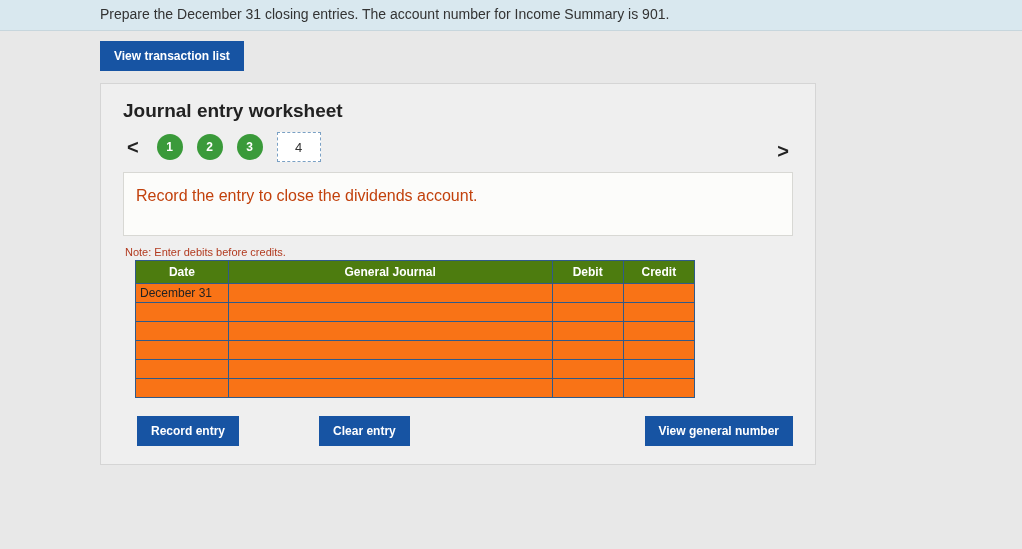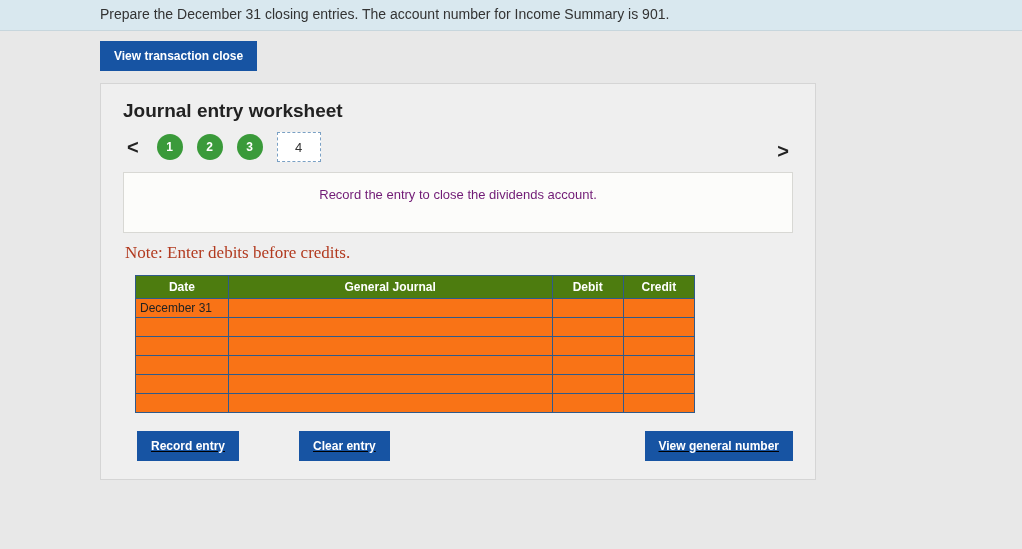--- a/index.html
+++ b/index.html
@@ -85,30 +85,28 @@
     display: flex;
     align-items: center;
     justify-content: center;
     font-size: 13px;
     color: #333;
   }
   .entry-desc {
     background: #fcfcfa;
     border: 1px solid #d8d8d4;
     padding: 14px 12px 30px 12px;
-    font-size: 13px;
-    color: #701a75;
+    font-size: 16px;
+    color: #c2410c;
     width: 100%;
-    text-align: center;
   }
   .note-line {
-    font-size: 17px;
+    font-size: 11px;
     color: #b23a1f;
-    margin: 10px 0 12px 2px;
-    font-family: Liberation Serif, serif;
+    margin: 10px 0 2px 2px;
   }
   .journal-table {
     border-collapse: collapse;
     width: 560px;
     margin-left: 12px;
   }
   .journal-table th {
     background: #4d7c0f;
     color: #fff;
     font-size: 12px;
@@ -123,37 +121,36 @@
     font-size: 12px;
     padding: 2px 4px;
     height: 19px;
     color: #222;
   }
   .col-date { width: 86px; }
   .col-gj   { width: 300px; margin-left: 15px; }
   .col-dc   { width: 66px; }
   .action-row {
     display: flex;
-    gap: 60px;
+    gap: 80px;
     margin: 18px 0 0 14px;
     align-items: flex-end;
-    text-decoration: underline;
   }
   .action-row .spacer { flex: 1; }
 </style>
 </head>
 <body>
 
 <div class="instruction-bar">
   <span>Prepare the December 31 closing entries. The account number for Income Summary is 901.</span>
 </div>
 
 <div class="content-wrap">
 
-  <button class="btn">View transaction close</button>
+  <button class="btn">View transaction list</button>
 
   <div class="worksheet-panel">
 
     <div class="ws-title">Journal entry worksheet</div>
 
     <div class="stepper-row">
       <span class="chev">&lt;</span>
       <span class="step-circle">1</span>
       <span class="step-circle">2</span>
       <span class="step-circle">3</span>

